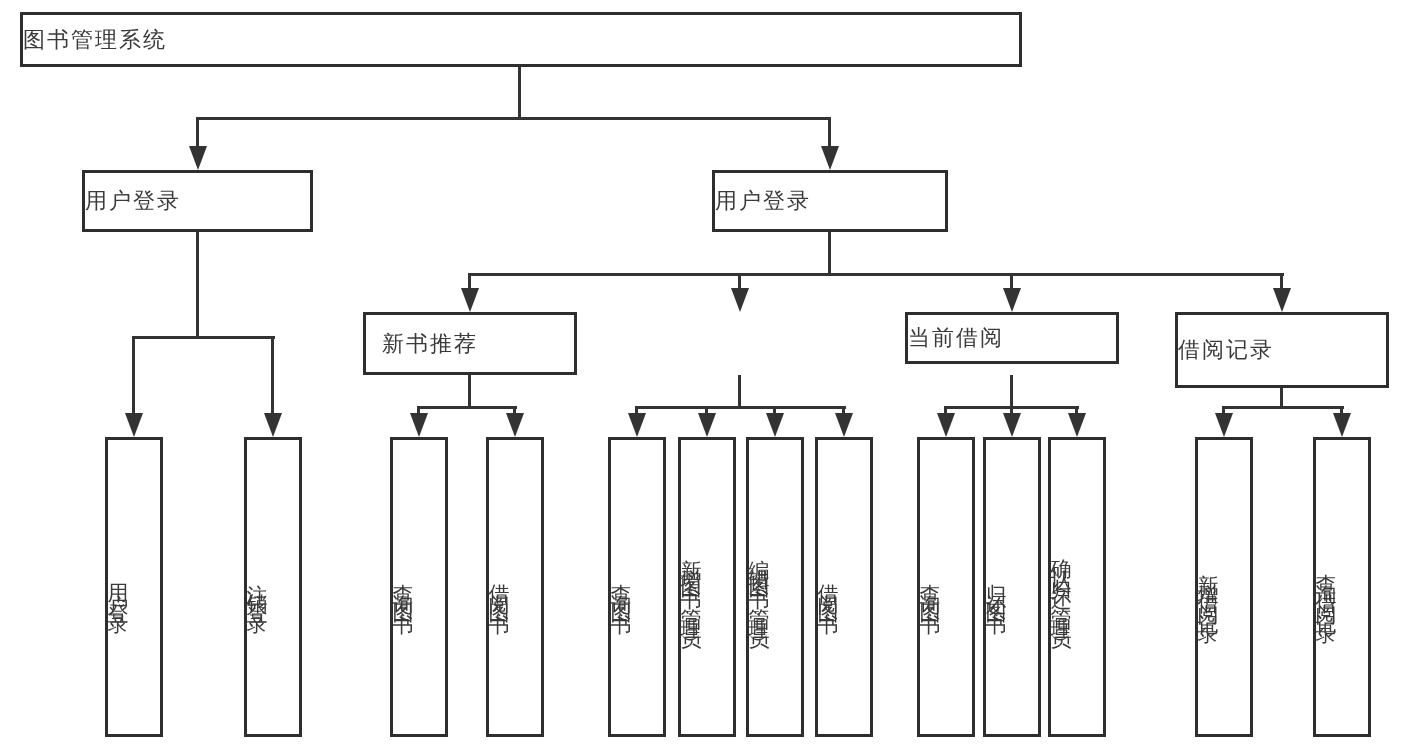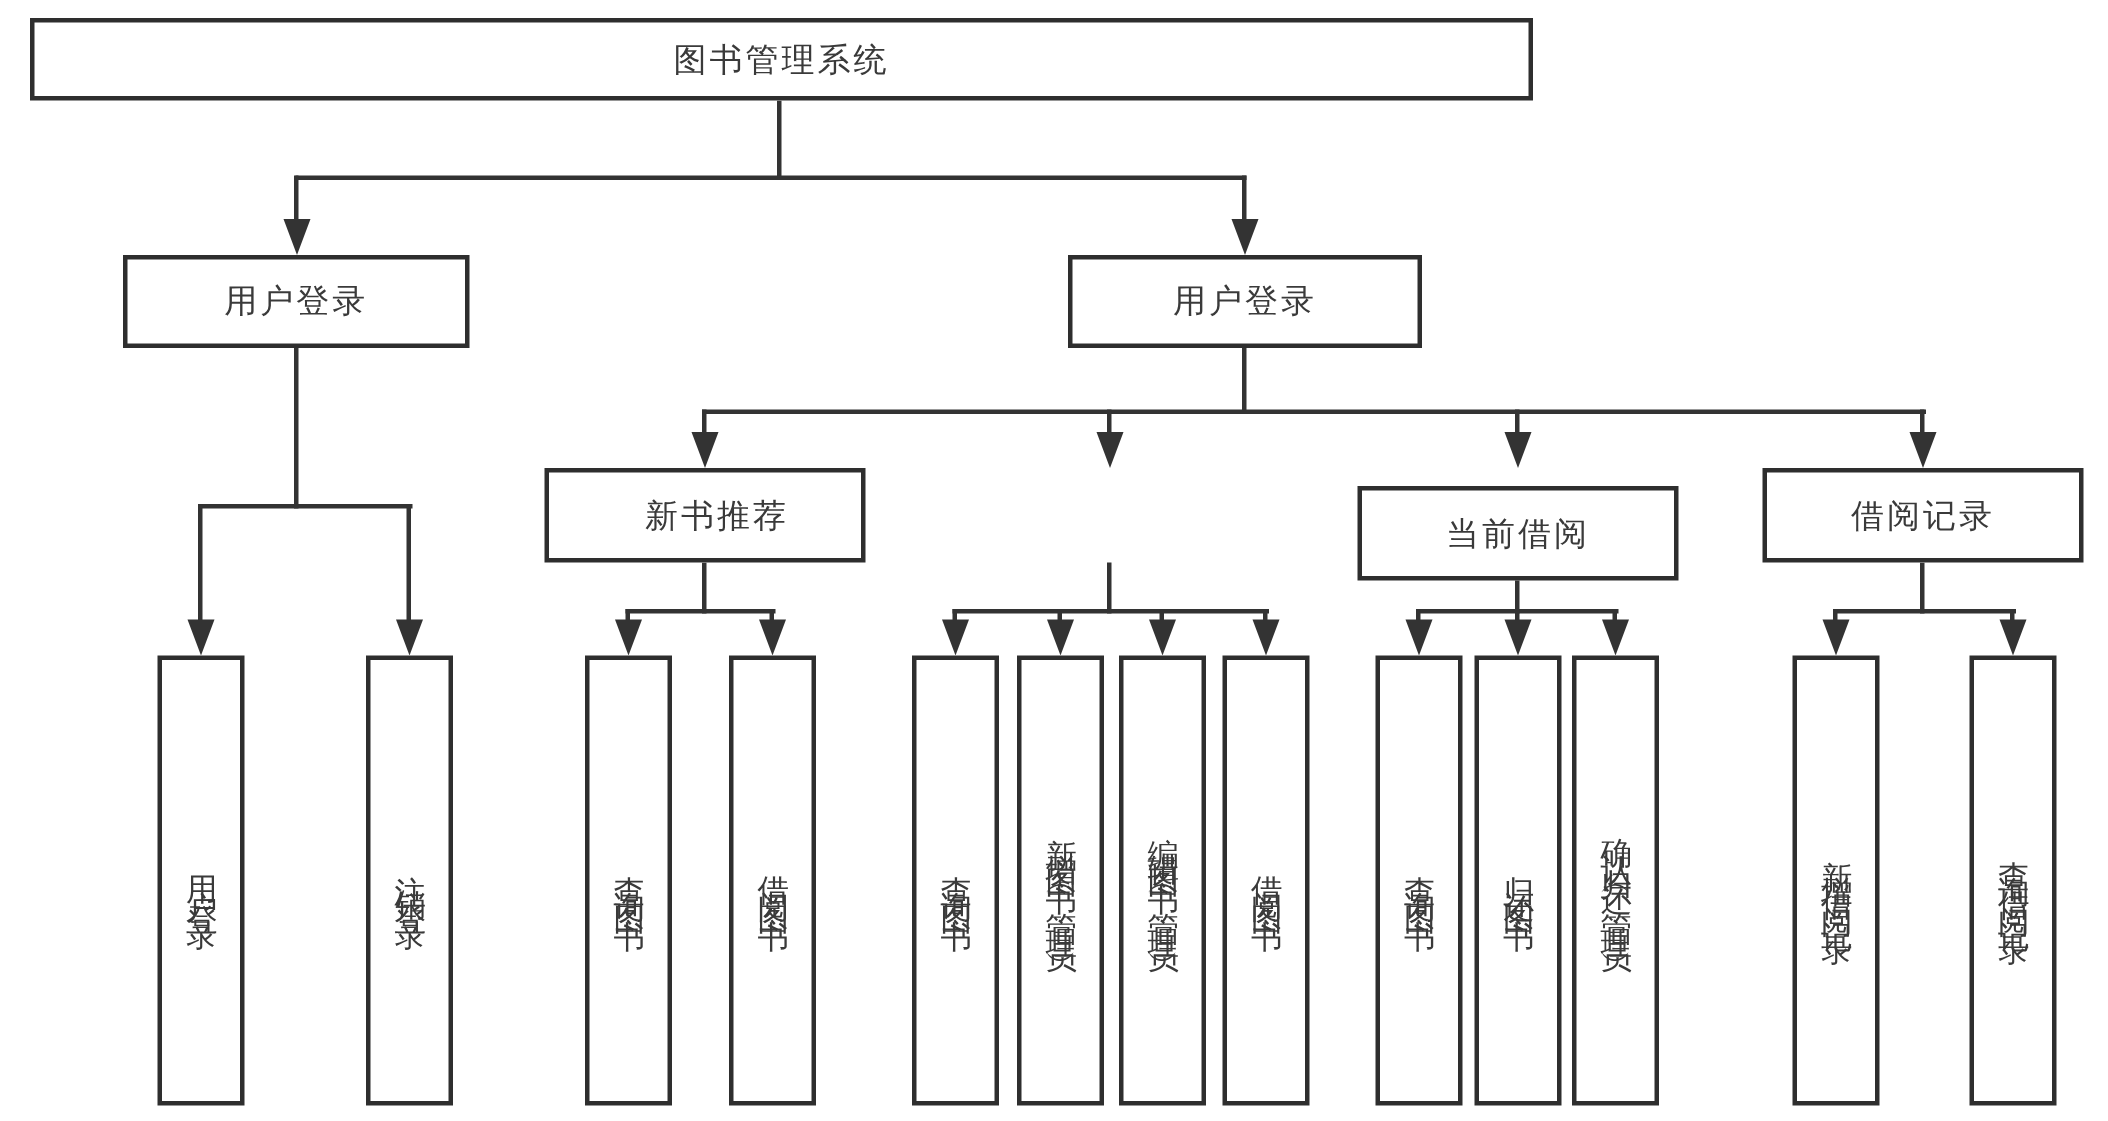--- a/index.html
+++ b/index.html
@@ -11,21 +11,21 @@
     overflow: hidden;
     font-family: "Liberation Sans", "DejaVu Sans", sans-serif;
   }
   .box {
     position: absolute;
     background: #ffffff;
     border: 3px solid #2e2e2e;
     box-sizing: border-box;
     display: flex;
     align-items: center;
-    justify-content: center;
+    justify-content: flex-start;
     color: #3a3a3a;
     font-size: 22px;
     letter-spacing: 2px;
     z-index: 2;
   }
   .leaf { width: 58px; height: 300px; top: 437px; }
   .vtext {
     writing-mode: vertical-rl;
     text-orientation: upright;
     font-size: 21px;
@@ -89,24 +89,24 @@
   <div class="vline" style="left:828px; top:232px; height:44px;"></div>
   <div class="hline" style="left:468px; top:273px; width:816px;"></div>
   <div class="arrow" style="left:468px; top:273px; height:17px;"></div>
   <div class="arrow" style="left:738px; top:273px; height:17px;"></div>
   <div class="arrow" style="left:1010px; top:273px; height:17px;"></div>
   <div class="arrow" style="left:1280px; top:273px; height:17px;"></div>
 
   <div class="box" style="left:363px; top:312px; width:214px; height:63px;padding-left:16px;">
     <span>新书推荐</span>
   </div>
-  <div class="box" style="left:905px; top:312px; width:214px; height:63px;margin-top:12px;">
+  <div class="box" style="left:905px; top:312px; width:214px; height:52px;">
     <span>当前借阅</span>
   </div>
-  <div class="box" style="left:1175px; top:312px; width:214px; height:63px;">
+  <div class="box" style="left:1175px; top:312px; width:214px; height:76px;">
     <span>借阅记录</span>
   </div>
 
   <div class="vline" style="left:468px; top:375px; height:34px;"></div>
   <div class="hline" style="left:417px; top:406px; width:100px;"></div>
   <div class="arrow" style="left:417px; top:406px; height:9px;"></div>
   <div class="arrow" style="left:513px; top:406px; height:9px;"></div>
 
   <div class="vline" style="left:738px; top:375px; height:34px;"></div>
   <div class="hline" style="left:635px; top:406px; width:211px;"></div>

